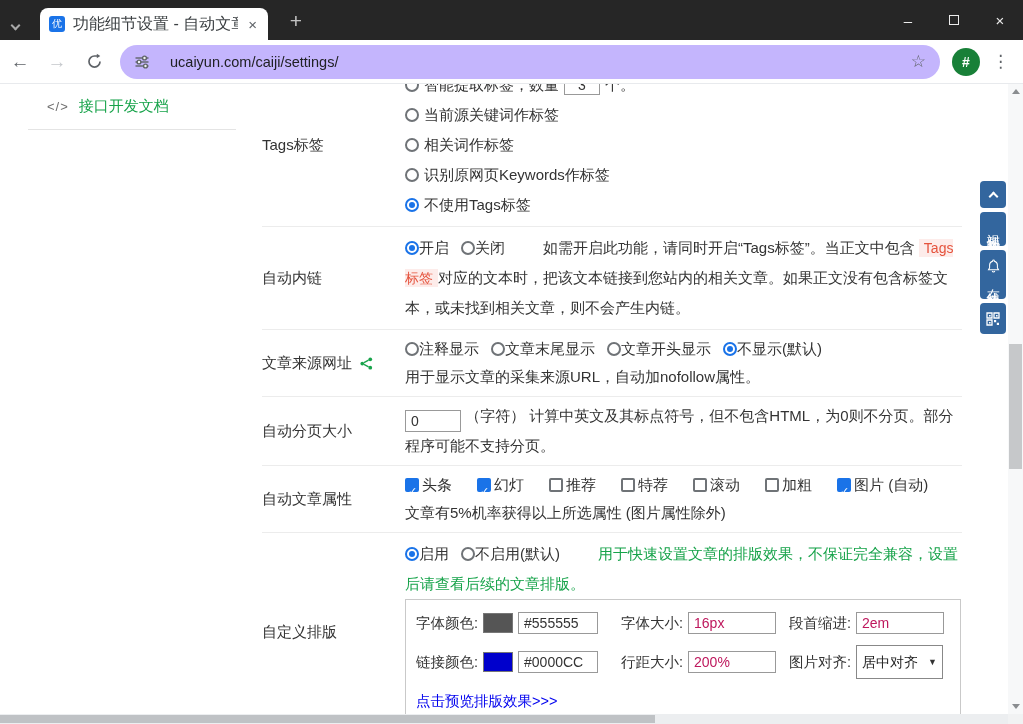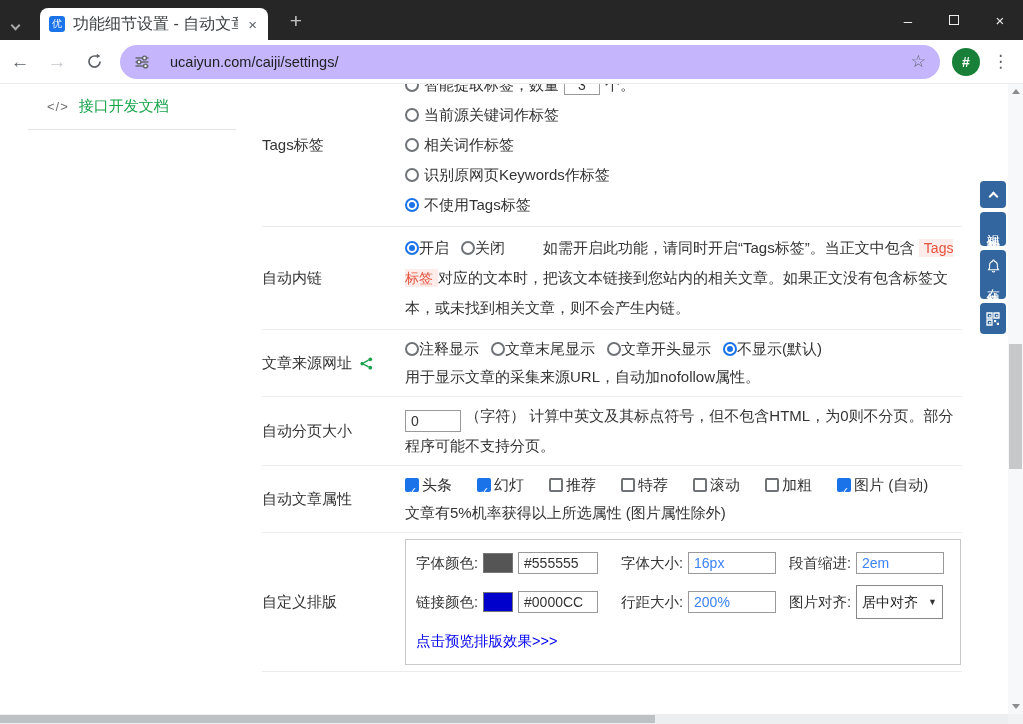--- a/index.html
+++ b/index.html
@@ -61,21 +61,21 @@
   .green-note { color:#17a34a; }
 
   .cbx-line { display:flex; align-items:center; gap:16px; }
   .cbx-item { display:flex; align-items:center; gap:3px; margin-right:9px; }
 
   .layout-box { margin-top:0; border:1px solid #c9c9c9; padding:8px 10px; width:556px; }
   .lb-grid { display:grid; grid-template-columns:205px 168px 1fr; row-gap:7px; align-items:center; font-size:14.5px; }
   .lb-cell { display:flex; align-items:center; gap:5px; }
   .swatch { width:30px; height:20px; border:1px solid #777; display:inline-block; }
   .color-input { width:80px; height:22px; border:1px solid #999; padding:0 5px; font-size:14px; color:#333; }
-  .small-input { width:88px; height:22px; border:1px solid #999; padding:0 5px; font-size:14px; color:#3b82f6; }
+  .small-input { width:88px; height:22px; border:1px solid #999; padding:0 5px; font-size:14px; color:#be185d; }
   .select-box { height:24px; border:1px solid #888; background:#fff; display:inline-flex; align-items:center; gap:10px; padding:16px 5px; font-size:14px; color:#222; }
   .select-caret { font-size:9px; color:#333; }
   .preview-link { display:inline-block; margin-top:7px; color:#0000ee; font-size:14.5px; cursor:pointer; }
 
   
   .float-panel { position:absolute; right:17px; top:181px; width:26px; display:flex; flex-direction:column; gap:4px; z-index:5; }
   .fp-btn { width:26px; background:#33669e; border-radius:4px; color:#fff; display:flex; flex-direction:column; align-items:center; justify-content:center; cursor:pointer; }
   .fp-collapse { height:27px; }
   .fp-video { padding:11px 0; }
   .fp-service { padding:9px 0; gap:5px; }
@@ -261,20 +261,23 @@
           </div>
           <div class="line28">文章有5%机率获得以上所选属性 (图片属性除外)</div>
         </div>
       </div>
 
       <div class="row">
         <div class="row-label">
             <span>自定义排版</span>
           </div>
         <div class="row-content line30">
+          <div class="line30">
+            <span class="radio checked"></span><span class="radio-lbl">启用</span><span class="radio"></span><span class="radio-lbl">不启用(默认)</span><span class="inline-gap"></span><span class="green-note">用于快速设置文章的排版效果，不保证完全兼容，设置后请查看后续的文章排版。</span>
+          </div>
           <div class="layout-box">
             <div class="lb-grid">
               <div class="lb-cell">
                 <span>字体颜色:</span>
                 <span class="swatch" style="background: rgb(85, 85, 85);"></span>
                 <input class="color-input" value="#555555" style="">
               </div>
               <div class="lb-cell">
                 <span>字体大小:</span>
                 <input class="small-input" value="16px" style="">

